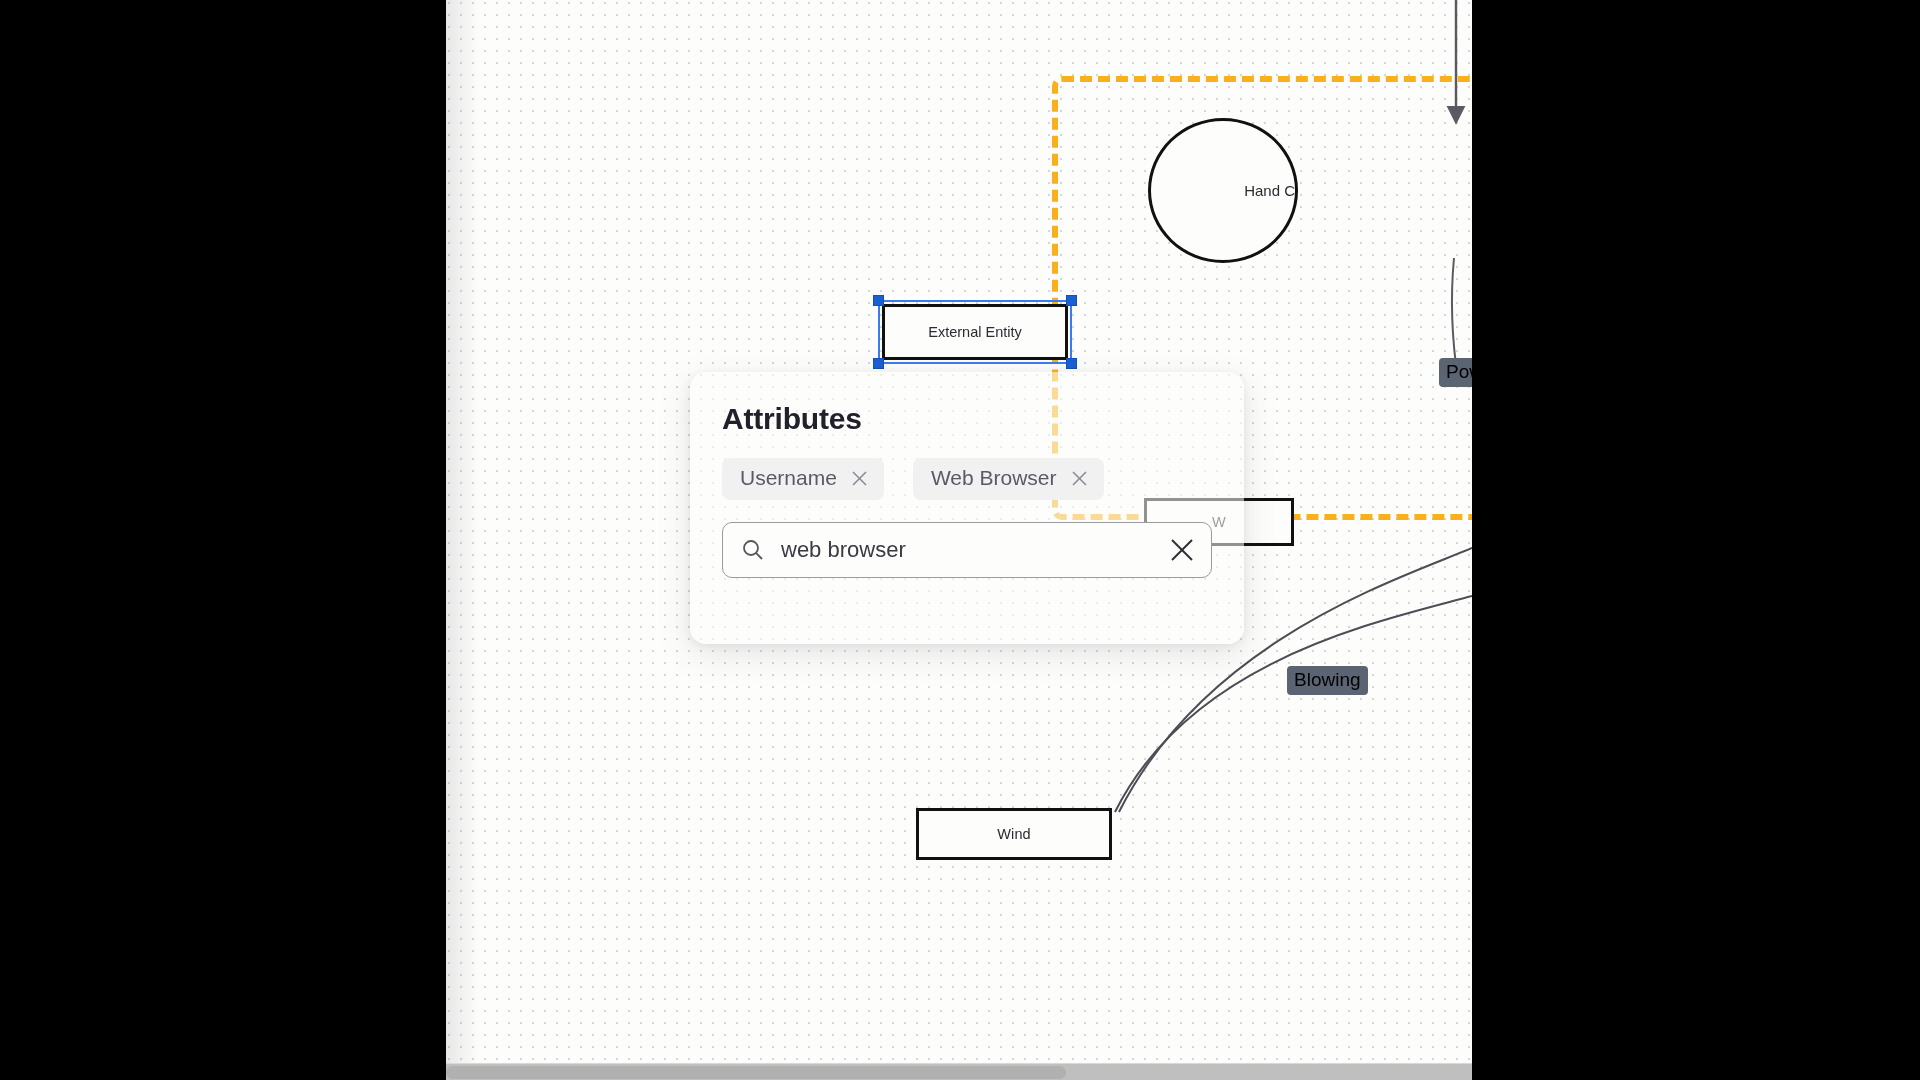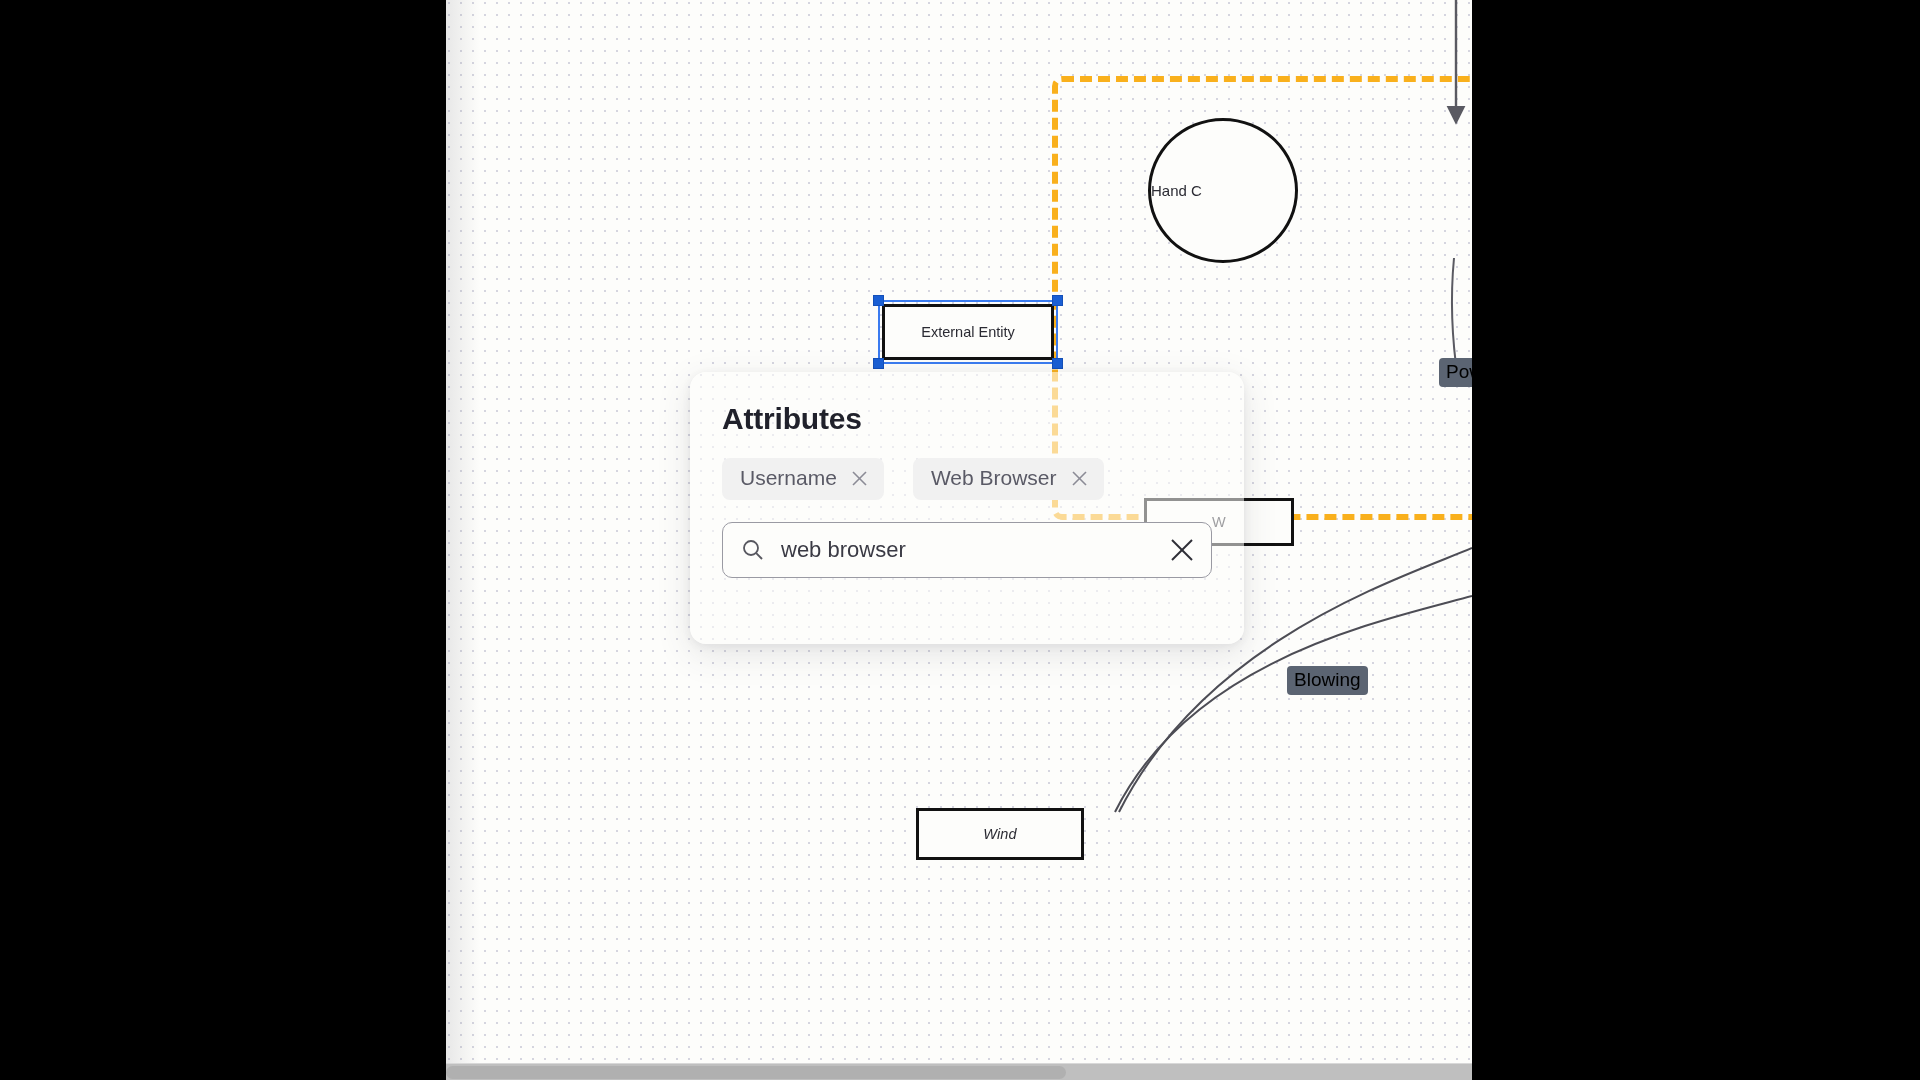--- a/index.html
+++ b/index.html
@@ -46,21 +46,21 @@
     border: 3px solid #111;
     background: #fdfdfb;
     display: flex; align-items: center; justify-content: center;
     font-size: 14.5px; color: #2b2b33; letter-spacing: .1px;
   }
   .node-ellipse {
     position: absolute;
     border: 3.5px solid #111;
     border-radius: 50%;
     background: #fdfdfb;
-    display: flex; align-items: center; justify-content: flex-start;
+    display: flex; align-items: center; justify-content: flex-end;
     font-size: 15px; color: #2b2b33;
   }
   .edge-label {
     position: absolute;
     background: #5b6472;
     color: #000000;
     font-size: 19px;
     padding: 3px 7px 4px 7px;
     border-radius: 4px;
     white-space: nowrap;
@@ -175,33 +175,33 @@
     <div class="boundary-box" style="left:606px; top:76px; width:456px; height:444px;"></div>
 
     <div class="node-ellipse" style="left:702px; top:118px; width:150px; height:145px;">
       <span>Hand C</span>
     </div>
 
     <div class="node-rect" style="left:698px; top:498px; width:150px; height:48px;">
       <span>W</span>
     </div>
 
-    <div class="node-rect" style="left:470px; top:808px; width:168px; height:52px;font-style:italic;">
+    <div class="node-rect" style="left:470px; top:808px; width:196px; height:52px;">
       <span>Wind</span>
     </div>
 
     <div class="edge-label" style="left:993px; top:358px;">
       <span>Pow</span>
     </div>
 
     <div class="edge-label" style="left:841px; top:666px;">
       <span>Blowing</span>
     </div>
 
-    <div id="ee-wrap" style="left:436px; top:304px; width:172px; height:56px;">
+    <div id="ee-wrap" style="left:436px; top:304px; width:186px; height:56px;">
       <div id="ee-box">
         <span>External Entity</span>
       </div>
       <div id="ee-sel"></div>
       <div class="handle h-tl"></div>
       <div class="handle h-tr"></div>
       <div class="handle h-bl"></div>
       <div class="handle h-br"></div>
     </div>
 

